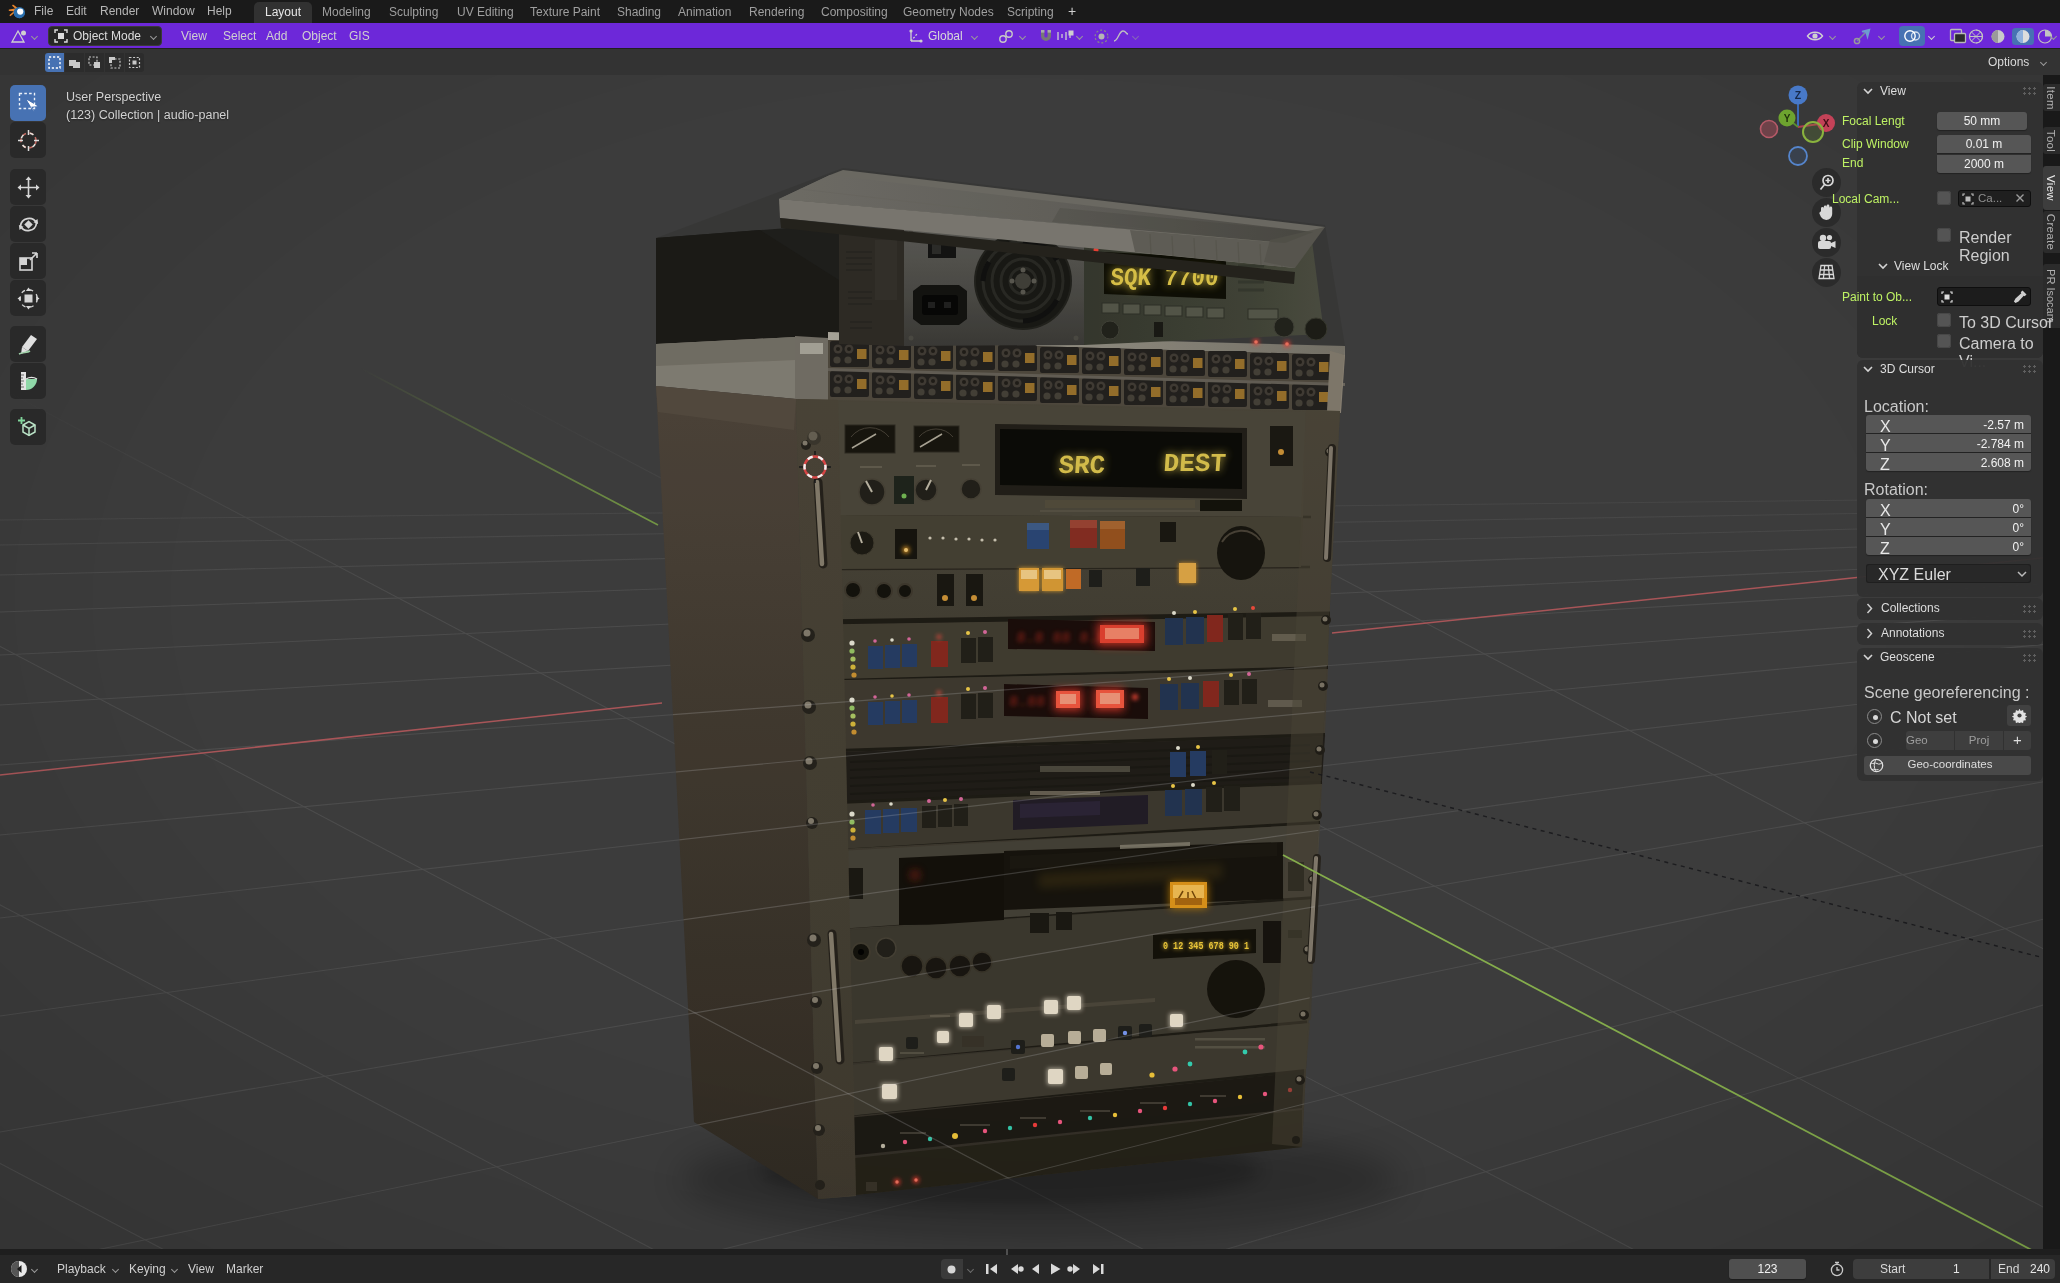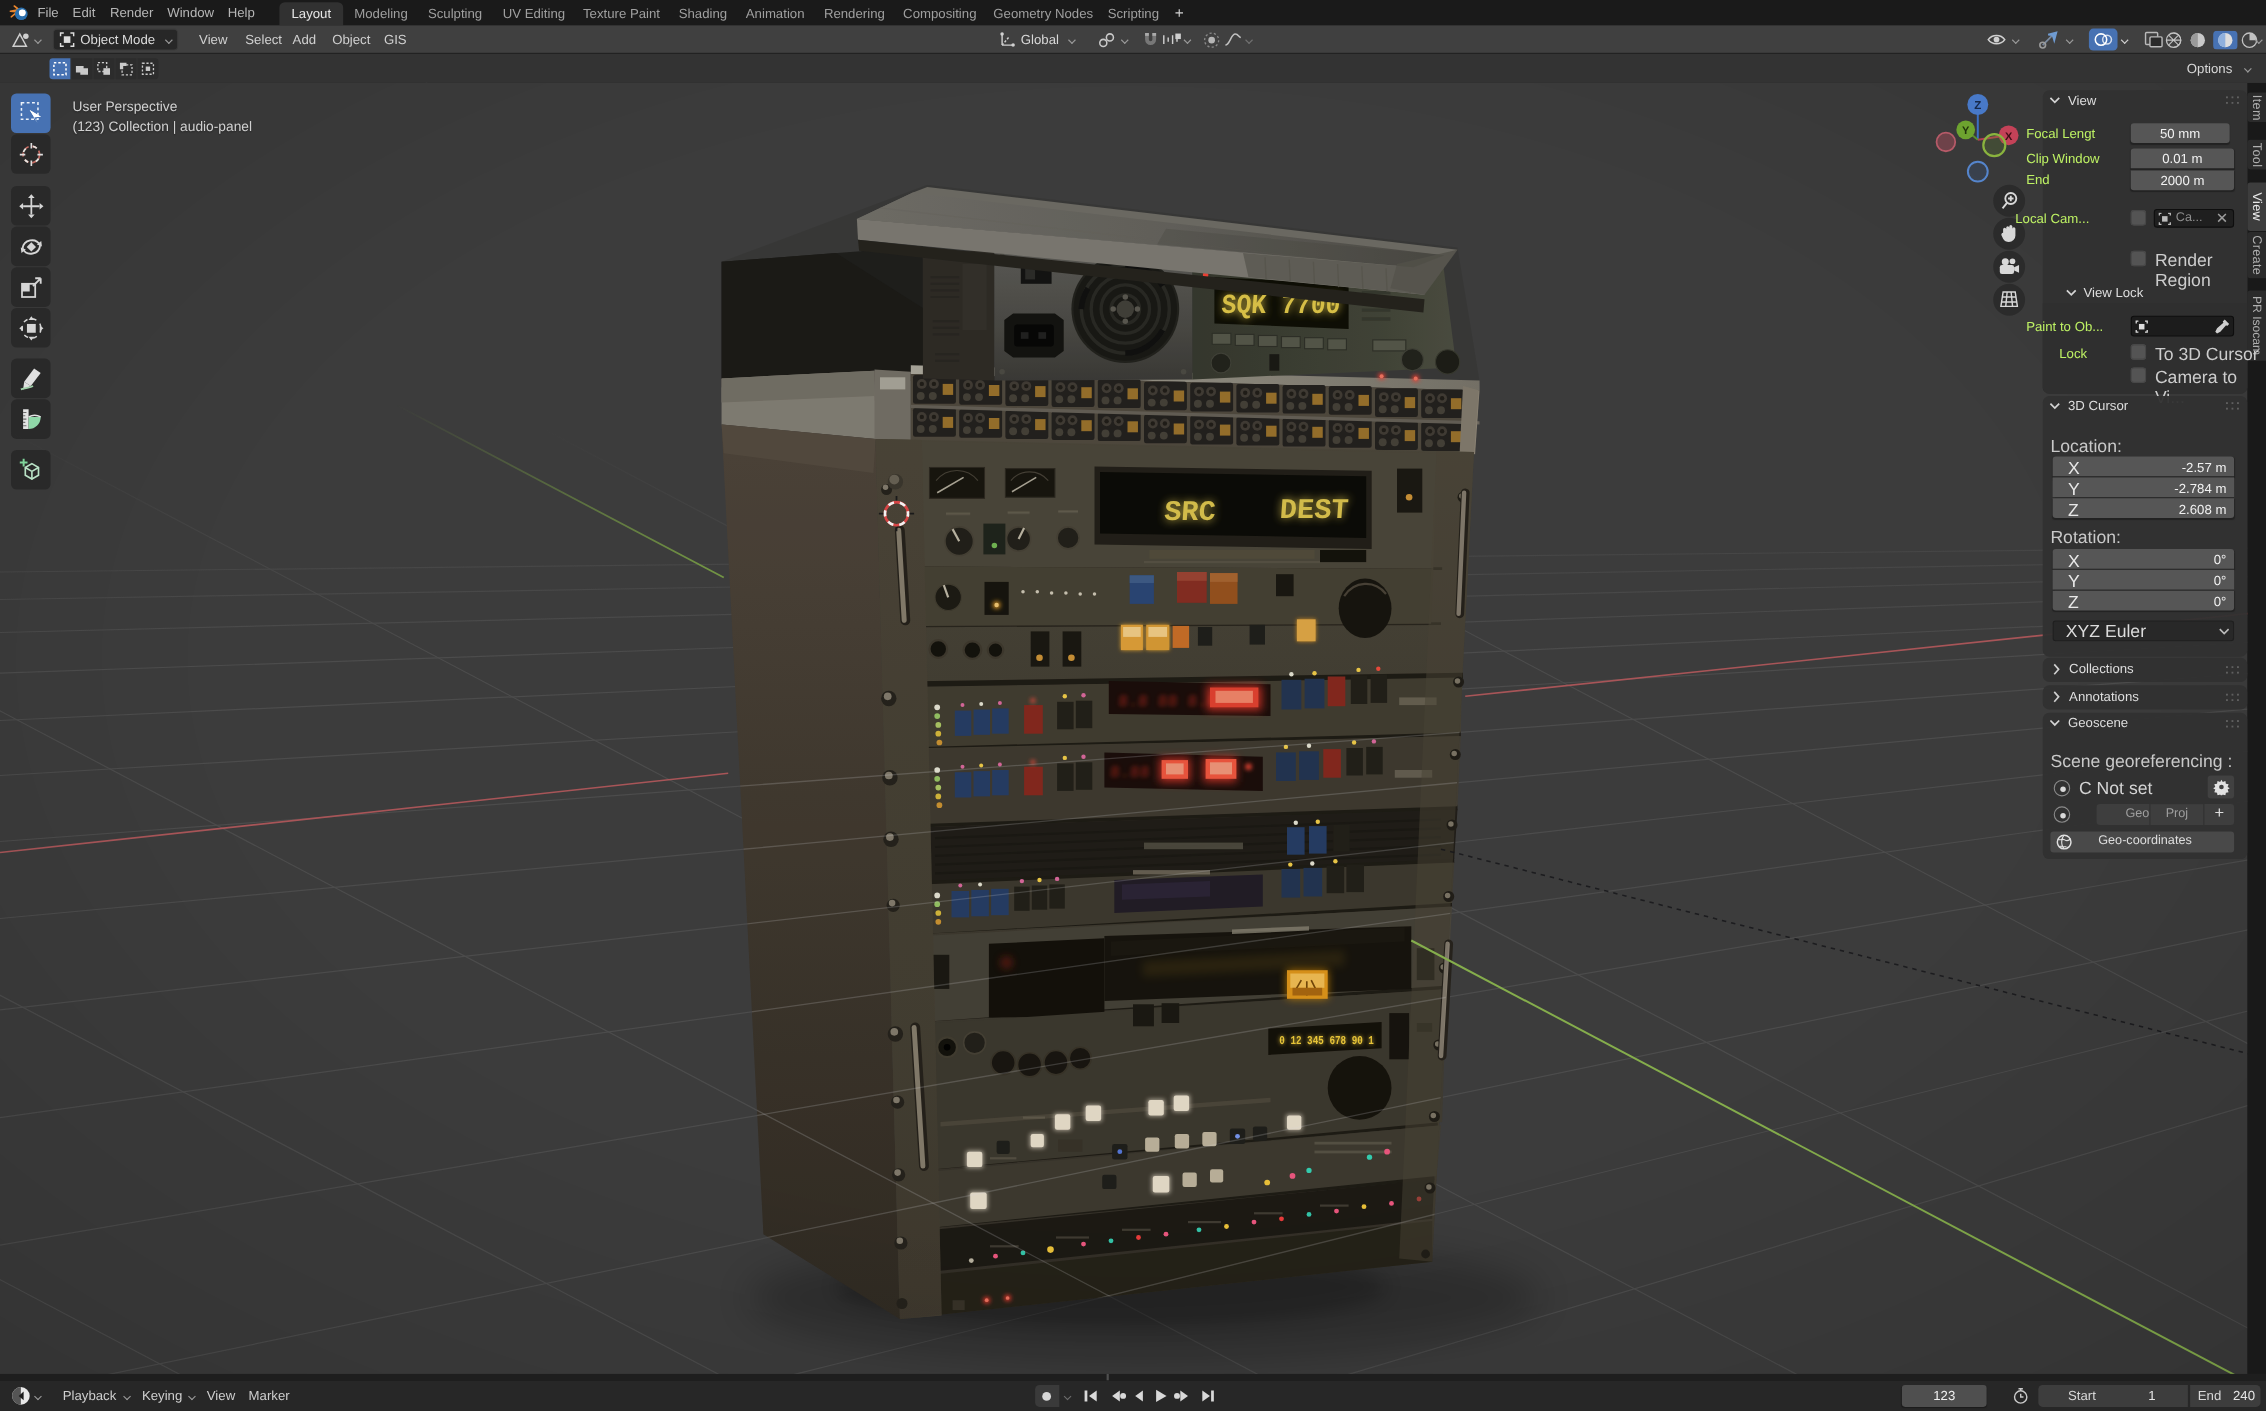--- a/index.html
+++ b/index.html
@@ -2,21 +2,21 @@
 <html><head><meta charset="utf-8">
 <style>
 html,body{margin:0;padding:0;background:#111;width:2060px;height:1283px;overflow:hidden}
 *{box-sizing:border-box}
 body{font-family:"Liberation Sans",sans-serif;font-size:12px;color:#c3c3c3;-webkit-font-smoothing:antialiased}
 .abs{position:absolute}
 #topbar{position:absolute;left:0;top:0;width:2060px;height:23px;background:#1a1a1a;color:#b6b6b6}
 #topbar .menu{position:absolute;top:0;height:23px;line-height:23px}
 .wtab{position:absolute;top:2px;height:21px;line-height:21px;padding:0 11px;border-radius:5px 5px 0 0;color:#9f9f9f}
 .wtab.act{background:#313131;color:#e7e7e7}
-#hdr2{position:absolute;left:0;top:23px;width:2060px;height:26px;background:#404040;border-bottom:1px solid #202020}
+#hdr2{position:absolute;left:0;top:23px;width:2060px;height:26px;background:#6d28d9;border-bottom:1px solid #202020}
 #hdr3{position:absolute;left:0;top:49px;width:2060px;height:26px;background:#333333}
 .h2t{position:absolute;top:0;height:26px;line-height:26px;color:#d0d0d0}
 .pill{position:absolute;background:#272727;border:1px solid #3a3a3a;border-radius:4px;color:#d6d6d6}
 .car{display:inline-block;width:5px;height:5px;border-right:1.6px solid #9a9a9a;border-bottom:1.6px solid #9a9a9a;transform:rotate(45deg);vertical-align:2px}
 #viewport{position:absolute;left:0;top:75px;width:2060px;height:1174px;background:#3c3c3c;overflow:hidden}
 #vpsvg{position:absolute;left:0;top:0}
 .vptxt{position:absolute;color:#d1d1d1;font-size:12.5px;text-shadow:0 1px 2px rgba(0,0,0,.4)}
 #tstrip{position:absolute;left:0;top:1249px;width:2060px;height:6px;background:#1e1e1e}
 #timeline{position:absolute;left:0;top:1255px;width:2060px;height:28px;background:#272727}
 .tlt{position:absolute;top:0;height:28px;line-height:28px;color:#cfcfcf}
@@ -1097,21 +1097,21 @@
 <div class="abs" style="left:1872.5px;top:639.5px;width:5px;height:5px;background:#d9d9d9;border-radius:50%"></div>
 <div class="fldL" style="left:1890px;top:634px;color:#d5d5d5">C</div>
 <div class="fldL" style="left:1906px;top:634px;color:#d5d5d5">Not set</div>
 <div class="abs" style="left:2007px;top:630px;width:24px;height:21px;background:#414141;border-radius:3px"></div>
 <svg class="abs" style="left:2012px;top:633px" width="15" height="15" viewBox="0 0 15 15">
       <path d="M7.5 0.8 l1.2 2.2 2.4-0.9 0.4 2.5 2.5 0.4-0.9 2.4 2.2 1.2-2.2 1.2 0.9 2.4-2.5 0.4-0.4 2.5-2.4-0.9-1.2 2.2-1.2-2.2-2.4 0.9-0.4-2.5-2.5-0.4 0.9-2.4-2.2-1.2 2.2-1.2-0.9-2.4 2.5-0.4 0.4-2.5 2.4 0.9Z" fill="#e2e2e2"></path>
       <circle cx="7.5" cy="7.5" r="2.1" fill="#414141"></circle>
     </svg>
 <div class="abs" style="left:1867px;top:658px;width:15px;height:15px;border:1.5px solid #8a8a8a;border-radius:50%"></div>
 <div class="abs" style="left:1872.5px;top:663.5px;width:5px;height:5px;background:#d9d9d9;border-radius:50%"></div>
-<div class="abs" style="left:1906px;top:656px;width:48px;height:19px;background:#3e3e3e;border-radius:3px 0 0 3px;color:#9e9e9e;text-align:right;line-height:19px;font-size:11.5px">Geo</div>
+<div class="abs" style="left:1906px;top:656px;width:48px;height:19px;background:#3e3e3e;border-radius:3px 0 0 3px;color:#9e9e9e;text-align:left;line-height:19px;font-size:11.5px">Geo</div>
 <div class="abs" style="left:1955px;top:656px;width:48px;height:19px;background:#3e3e3e;color:#9e9e9e;text-align:center;line-height:19px;font-size:11.5px">Proj</div>
 <div class="abs" style="left:2004px;top:656px;width:27px;height:19px;background:#3e3e3e;border-radius:0 3px 3px 0;color:#dedede;text-align:center;line-height:17px;font-size:15px">+</div>
 <div class="abs" style="left:1864px;top:681px;width:167px;height:19px;background:#494949;border-radius:3px"></div>
 <svg class="abs" style="left:1869px;top:683px" width="15" height="15" viewBox="0 0 15 15">
       <circle cx="7.5" cy="7.5" r="6.2" fill="none" stroke="#e0e0e0" stroke-width="1.3"></circle>
       <path d="M2 5 c2 1.5 4 -1 6 0.5 2 1.5 4.5 0 5.5 -1 M3 11.5 c2.5 -1 4 1 6.5 0 M7.5 1.3 c-3 3 -3 9 0 12.4" fill="none" stroke="#e0e0e0" stroke-width="1"></path>
     </svg>
 <div class="abs" style="left:1890px;top:683px;width:120px;color:#dedede;text-align:center;font-size:11.5px">Geo-coordinates</div>
 
 </div>

